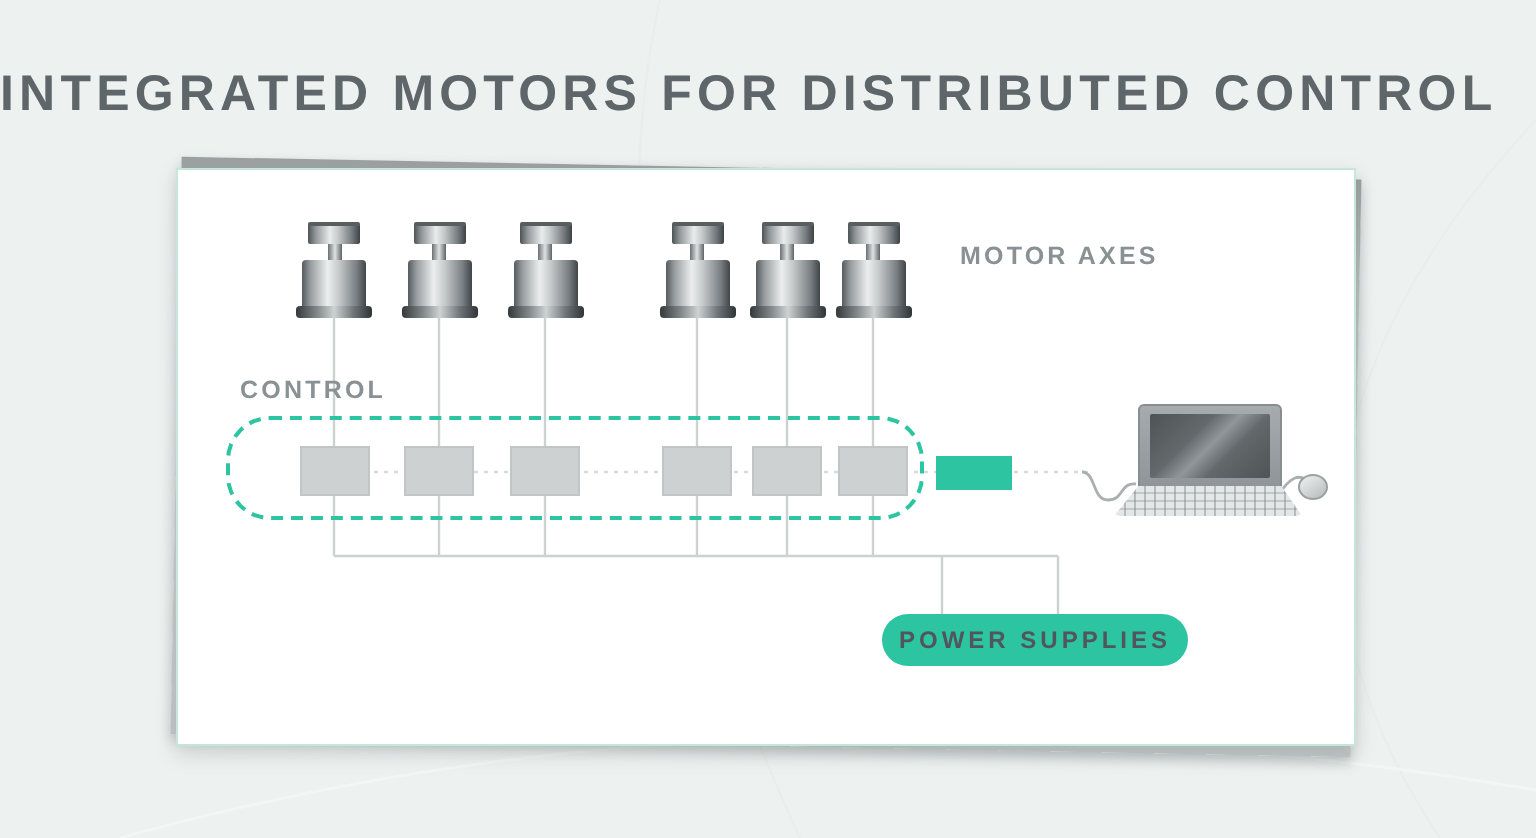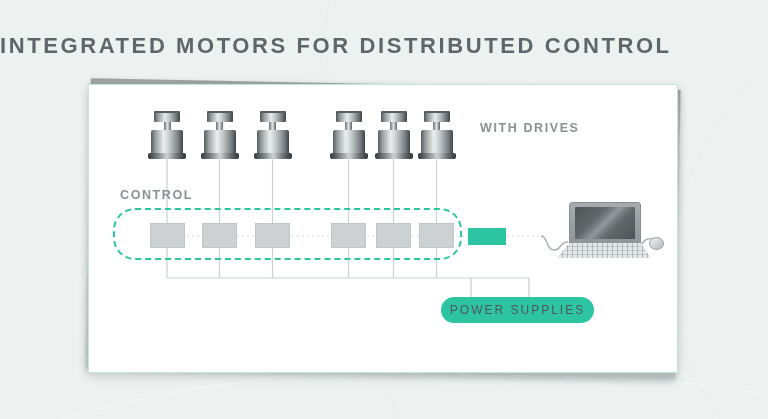--- a/index.html
+++ b/index.html
@@ -9,21 +9,21 @@
     background: var(--background, #edf1f0);
     font-family:"Liberation Sans", sans-serif;
   }
   
   .bg-decor { position:absolute; inset:0; pointer-events:none; }
 
   
   .title {
     position:absolute; top:33px; left:0; width:630px;
     text-align:center;
-    font-size:22px; font-weight:700; letter-spacing:2.6px;
+    font-size:25px; font-weight:700; letter-spacing:2.6px;
     color: var(--title-text, #5f666a);
     white-space:nowrap;
   }
 
   
   .card-wrap { position:absolute; left:88px; top:84px; width:590px; height:289px; }
   .card-back {
     position:absolute; inset:0;
     transform:rotate(1.1deg);
     background:linear-gradient(180deg, #9ba0a0 0%, #b6bbba 18%, #c9cecd 55%, #c2c7c6 100%);
@@ -109,25 +109,25 @@
   }
   .laptop-mouse {
     position:absolute; left:560px; top:152px; width:15px; height:13px;
     border-radius:50%;
     background:linear-gradient(145deg,#f0f2f2,#b4babA);
     border:1px solid #9aa1a1;
   }
 
   
   .pill {
-    position:absolute; left:352px; top:212px; width:153px; height:26px;
+    position:absolute; left:352px; top:222px; width:153px; height:26px;
     background: var(--accent, #2dc5a1);
     border-radius:13px;
     display:flex; align-items:center; justify-content:center;
-    font-size:12px; font-weight:400; letter-spacing:2px;
+    font-size:12px; font-weight:700; letter-spacing:2px;
     color: var(--pill-text, #50565c);
     white-space:nowrap;
   }
 
   path.wire  { stroke: var(--connector-line, #ccd1d1); stroke-width:1.2; fill:none; }
   path.wire-dotted { stroke:#d7dbdb; stroke-width:1.2; stroke-dasharray:2 3; fill:none; }
   path.cable { stroke:#a9b0b0; stroke-width:1.4; fill:none; }
 </style>
 </head>
 <body>
@@ -198,21 +198,21 @@
         </div>
         <div class="motor" style="left: 328.5px;">
           <div class="m-cap"></div>
           <div class="m-shaft"></div>
           <div class="m-body"></div>
           <div class="m-flange"></div>
         </div>
       </div>
 
     <div class="label label-motor-axes">
-      <div>WITH DRIVES</div>
+      <div>MOTOR AXES</div>
     </div>
 
     <div class="label label-controls">CONTROL</div>
 
     <div class="controls-outline"></div>
 
     <div id="modules-row">
         <div class="module" style="left: 60.5px;"></div>
         <div class="module" style="left: 113px;"></div>
         <div class="module" style="left: 166px;"></div>

